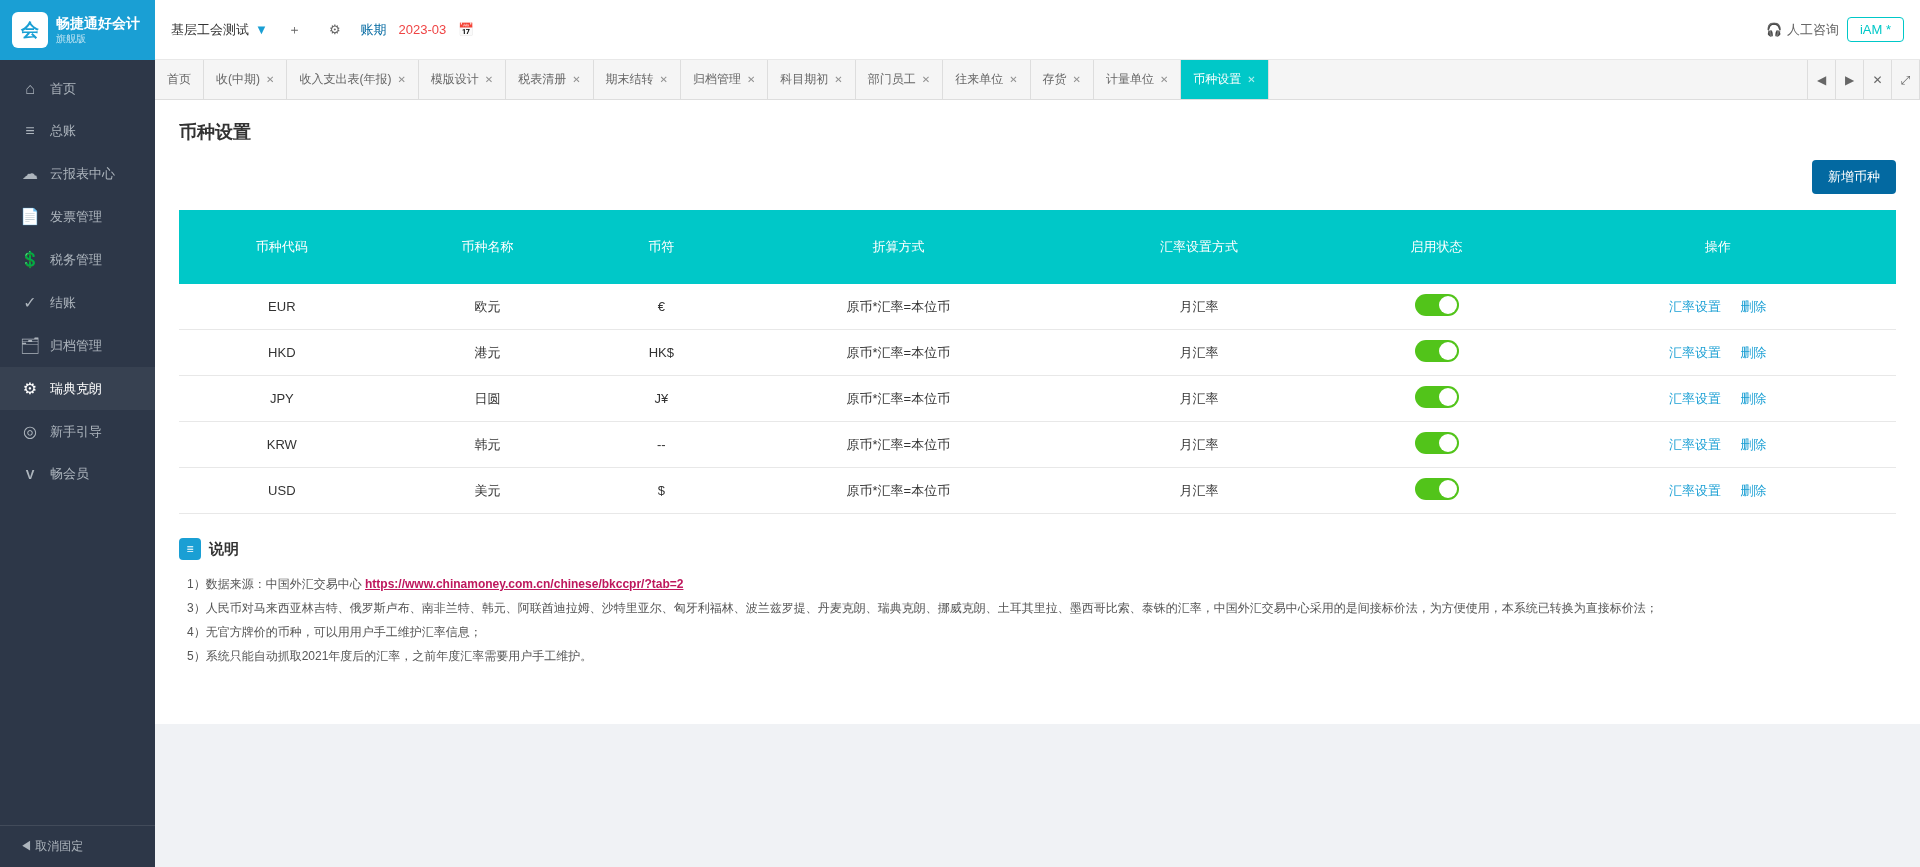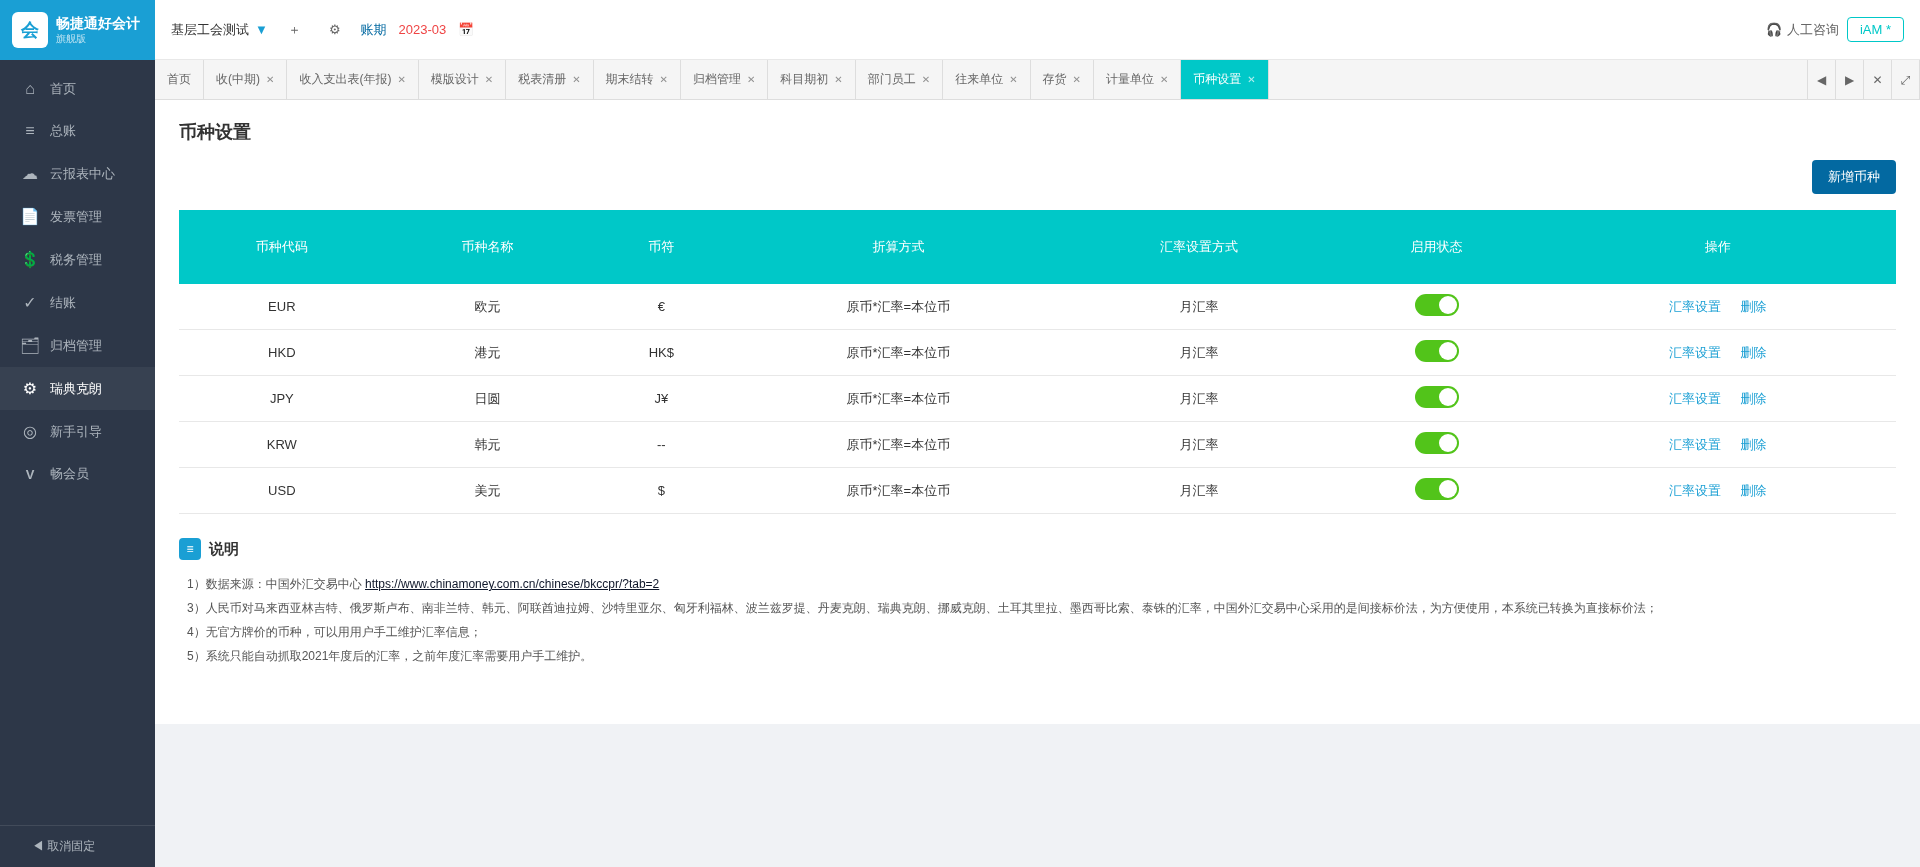--- a/index.html
+++ b/index.html
@@ -35,21 +35,21 @@
     .nav-item {
       display: flex; align-items: center; gap: 10px;
       padding: 12px 20px;
       color: #adb5bd;
       cursor: pointer;
       font-size: 13px;
     }
     .nav-item.active { color: white; background: rgba(255,255,255,0.05); }
     .nav-item .nav-icon { font-size: 16px; width: 20px; text-align: center; }
     .sidebar-footer {
-      padding: 12px 32px;
+      padding: 12px 20px;
       color: #adb5bd;
       font-size: 12px;
       cursor: pointer;
       display: flex; align-items: center; gap: 6px;
       border-top: 1px solid rgba(255,255,255,0.1);
     }
 
     
     .main {
       flex: 1;
@@ -230,21 +230,21 @@
       background: #1a9fd4;
       border-radius: 4px;
       display: flex; align-items: center; justify-content: center;
       color: white; font-size: 12px;
     }
     .notes-list { list-style: none; padding-left: 8px; }
     .notes-list li {
       font-size: 12px; color: #555;
       line-height: 2;
     }
-    .notes-link { color: #0f172a; text-decoration: underline; cursor: pointer; }
+    .notes-link { color: #be185d; text-decoration: underline; cursor: pointer; font-weight: bold; }
 
     .divider-add {
       display: flex; align-items: center; gap: 6px;
       color: #666; font-size: 13px; cursor: pointer;
       padding: 0 8px;
     }
     .gear-btn {
       display: flex; align-items: center; gap: 4px;
       color: #666; font-size: 13px; cursor: pointer;
       padding: 0 8px;

